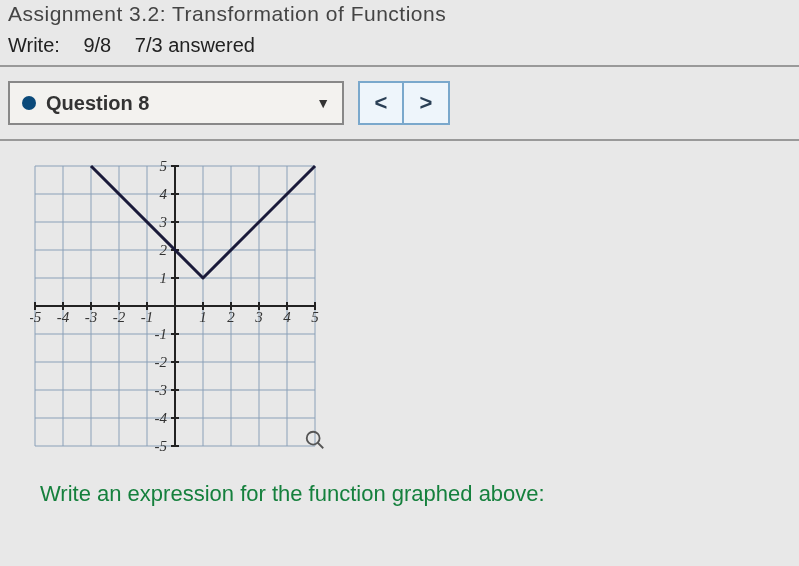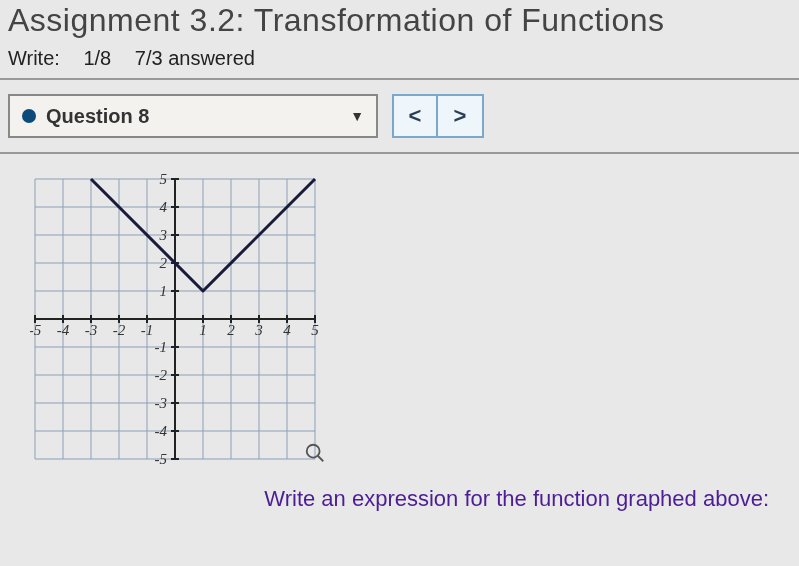--- a/index.html
+++ b/index.html
@@ -5,21 +5,21 @@
     * { box-sizing: border-box; margin: 0; padding: 0; }
     body {
       font-family: -apple-system, BlinkMacSystemFont, "Segoe UI", Arial, sans-serif;
       background: #e8e8e8;
       width: 799px;
       height: 566px;
       overflow: hidden;
       color: #333;
     }
     .page-title {
-      font-size: 32px;
+      font-size: 21px;
       font-weight: 400;
       color: #444;
       padding: 2px 8px 4px 8px;
       letter-spacing: 0.5px;
       white-space: nowrap;
     }
     .score-line {
       font-size: 20px;
       color: #222;
       padding: 4px 8px 8px 8px;
@@ -30,21 +30,21 @@
       display: flex;
       align-items: center;
       gap: 14px;
       padding: 14px 8px 14px 8px;
       border-bottom: 2px solid #999;
     }
     .question-select {
       display: flex;
       align-items: center;
       justify-content: space-between;
-      width: 370px;
+      width: 336px;
       height: 44px;
       border: 2px solid #888;
       background: #f3f2ef;
       padding: 0 12px;
       cursor: pointer;
     }
     .question-select .left {
       display: flex;
       align-items: center;
       gap: 10px;
@@ -104,35 +104,34 @@
     .magnify {
       position: absolute;
       right: -6px;
       bottom: -6px;
       font-size: 22px;
       color: #555;
       cursor: pointer;
     }
 
     .prompt {
-      margin-top: 22px;
+      margin-top: 30px;
       font-size: 22px;
-      color: #4c1d95;
+      color: #15803d;
       padding-left: 10px;
-      text-align: right;
     }
   </style>
 </head>
 <body>
 
 <div class="page-title">Assignment 3.2: Transformation of Functions</div>
 
 <div class="score-line">
   <span>Write:</span>
-  <span>1/8</span>
+  <span>9/8</span>
   <span>7/3 answered</span>
 </div>
 
 <div class="nav-row">
   <div class="question-select">
     <div class="left">
       <div class="dot"></div>
       <div class="q-label">Question 8</div>
     </div>
     <div class="caret-down">▼</div>

